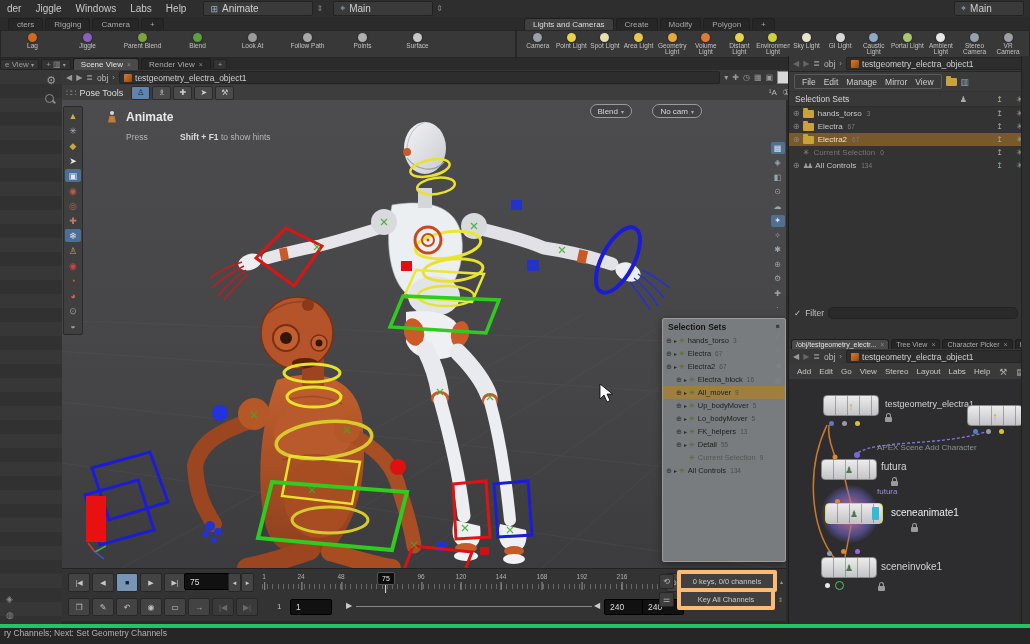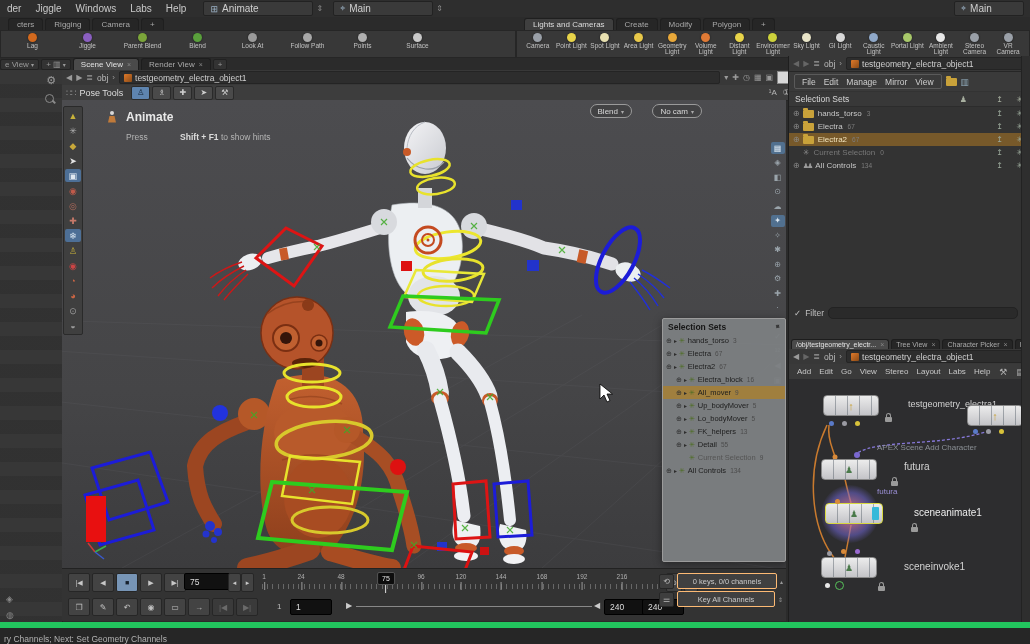--- a/index.html
+++ b/index.html
@@ -99,21 +99,21 @@
   .rlabel::after{content:"";position:absolute;left:50%;top:9px;width:1px;height:8px;background:#999;}
   .playhead{position:absolute;top:-1px;transform:translateX(-50%);}
   .ph-badge{background:#0d0d0d;border:1px solid #555;border-radius:2px;color:#e8e8e8;font-size:7px;padding:0 4px;height:11px;display:flex;align-items:center;}
   .ph-stem{width:1px;height:8px;background:#ddd;margin:0 auto;}
   .r2btn{position:absolute;top:29px;width:20px;height:16px;background:#434343;border:1px solid #262626;border-radius:2px;color:#c0c0c0;font-size:8px;display:flex;align-items:center;justify-content:center;}
   .r2btn.dim{color:#6a6a6a;background:#3a3a3a;}
   .track{position:absolute;top:37px;height:1px;background:#888;}
   .keysbox{position:absolute;right:3px;top:3px;width:124px;}
   .krow{display:flex;align-items:center;gap:3px;height:18px;}
   .kic{width:13px;height:13px;background:#3e3e3e;border:1px solid #262626;border-radius:2px;color:#b8b8b8;font-size:8px;display:flex;align-items:center;justify-content:center;}
-  .kfield{flex:1;background:#404040;border:1px solid #fdba74;border-radius:2px;height:14px;display:flex;align-items:center;justify-content:center;color:#c8c8c8;font-size:7.5px;}
+  .kfield{flex:1;background:#404040;border:4px solid #fdba74;border-radius:2px;height:14px;display:flex;align-items:center;justify-content:center;color:#c8c8c8;font-size:7.5px;}
   .kar{font-size:6px;color:#999;}
   
   .rightcol{position:absolute;left:788px;top:56px;width:242px;bottom:16px;background:#333;border-left:1px solid #1e1e1e;}
   .menurow{position:absolute;left:0;right:0;height:19px;background:#3a3a3a;display:flex;align-items:center;padding:0 5px;gap:4px;}
   .menubox{display:flex;border:1px solid #5a5a5a;border-radius:2px;height:13px;align-items:center;padding:0 3px;}
   .menubox span{padding:0 4px;font-size:8.5px;color:#cfcfcf;}
   .folder{width:11px;height:8px;background:#c9a23a;border-radius:1px;position:relative;flex:none;}
   .folder::before{content:"";position:absolute;top:-2px;left:0;width:5px;height:2px;background:#c9a23a;border-radius:1px 1px 0 0;}
   .sshead{position:absolute;left:0;right:0;height:14px;display:flex;align-items:center;padding:0 6px;color:#d8d8d8;font-size:8.5px;background:#383838;border-bottom:1px solid #2c2c2c;}
   .sshead .hic{position:absolute;color:#a8b0a0;font-size:8px;}
@@ -134,32 +134,32 @@
   
   .net{position:absolute;left:0;right:0;bottom:0;background:#2d2d2f;overflow:hidden;}
   .netmenu{display:flex;gap:1px;align-items:center;height:15px;background:#3a3a3a;border-bottom:1px solid #262626;padding:0 4px;}
   .netmenu span{padding:0 4px;font-size:8px;color:#c8c8c8;}
   .watermark{position:absolute;right:0px;top:24px;font-size:20px;font-weight:bold;color:#5d6a60;opacity:.55;}
   .gnode{position:absolute;width:54px;height:19px;background:linear-gradient(#ececec,#c4c4c8);
          background-image:repeating-linear-gradient(90deg,transparent 0 11px,rgba(80,90,100,.45) 11px 12px),linear-gradient(#ececec,#c4c4c8);
          border:1px solid #8a8a8a;border-radius:4px;display:flex;align-items:center;justify-content:center;font-size:11px;}
   .gnode.sel{border:1.5px solid #d8d840;}
   .gnode.sel::after{content:"";position:absolute;right:3px;top:3px;bottom:3px;width:7px;background:#35b9d9;border-radius:1px;}
-  .nlabel{position:absolute;color:#d2d2d2;font-size:9px;white-space:nowrap;margin-left:23px;}
+  .nlabel{position:absolute;color:#d2d2d2;font-size:9px;white-space:nowrap;}
   .nsub{position:absolute;color:#9b8fd6;font-size:8px;}
   .wirelabel{position:absolute;color:#8b9095;font-size:8px;white-space:nowrap;}
   .halo{position:absolute;width:58px;height:58px;border-radius:50%;
         background:radial-gradient(circle,rgba(216,120,150,.8) 12%,rgba(110,100,205,.55) 52%,rgba(110,100,205,0) 72%);}
   .ndot{position:absolute;width:5px;height:5px;border-radius:50%;}
   .lock{position:relative;width:7px;height:5px;background:#9a9a9a;border-radius:1px;display:inline-block;}
   .lock::before{content:"";position:absolute;top:-4px;left:1px;width:3px;height:4px;border:1px solid #9a9a9a;border-bottom:none;border-radius:3px 3px 0 0;}
   .greenring{position:absolute;width:7px;height:7px;border:1.5px solid #57c25a;border-radius:50%;}
   
-  .statusbar{position:absolute;left:0;right:0;bottom:0;height:16px;background:#262626;border-top:6px solid #22c55e;
-             display:flex;align-items:flex-end;padding:0 4px;color:#b2b2b2;font-size:8.5px;}
+  .statusbar{position:absolute;left:0;right:0;bottom:0;height:16px;background:#262626;border-top:4px solid #22c55e;
+             display:flex;align-items:flex-start;padding:0 4px;color:#b2b2b2;font-size:8.5px;}
   .edge-strip{position:absolute;right:0;top:56px;width:8px;bottom:16px;background:#2e2e2e;border-left:1px solid #222;}
 </style>
 </head>
 <body>
 
 <div class="app">
 
   <div class="menubar">
     <div style="display:flex">
         <span class="menu-item">der</span>

